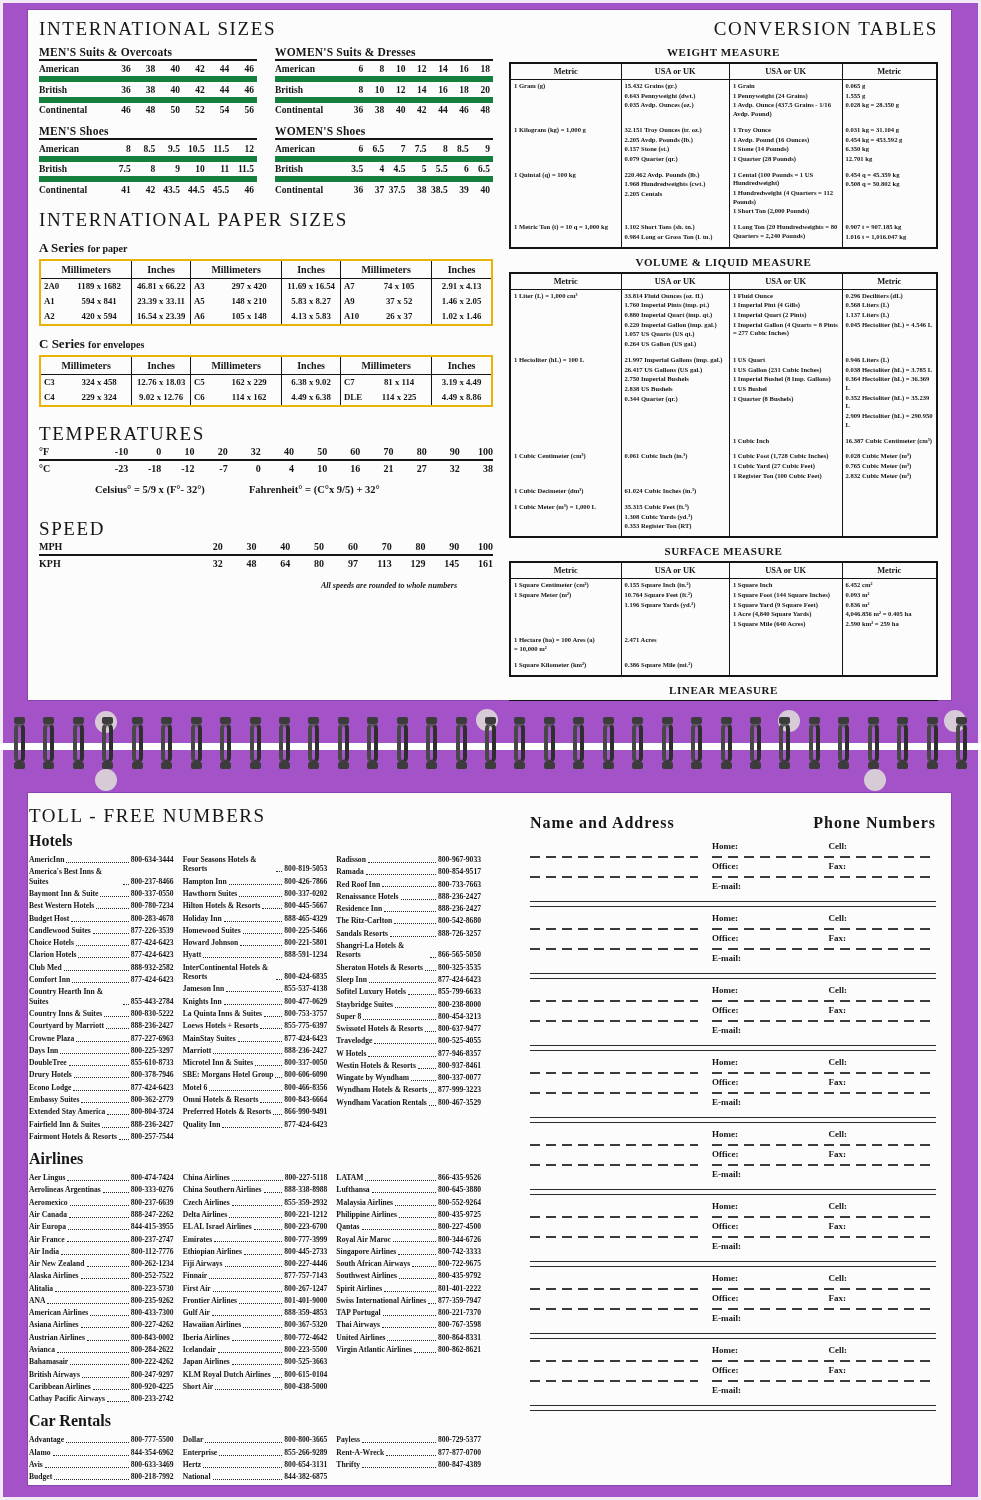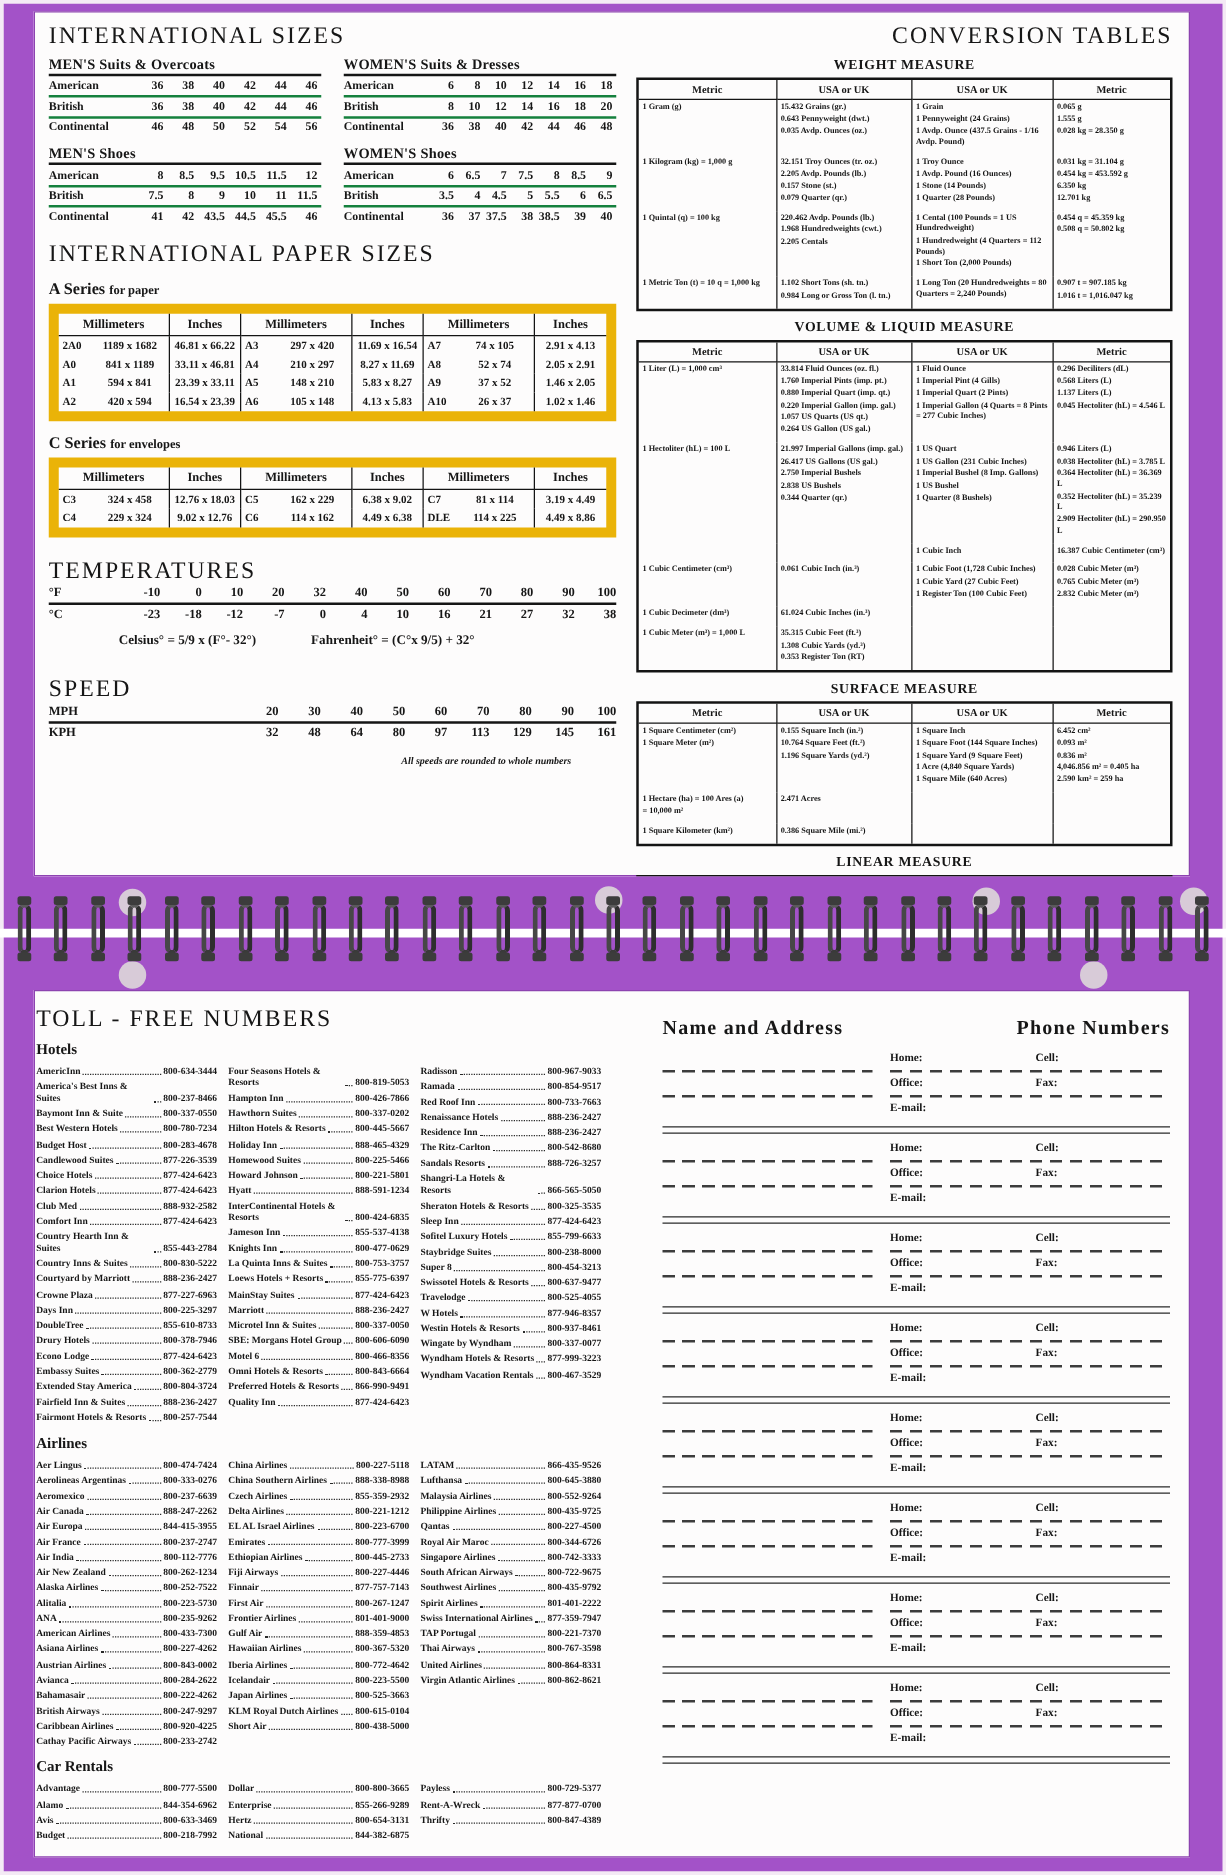--- a/index.html
+++ b/index.html
@@ -36,30 +36,30 @@
   .h2{font-size:16px;font-weight:700;letter-spacing:1px;}
 
   
   #tl-col{width:454px;flex:0 0 auto;}
   #tr-col{flex:1;padding-left:16px;}
 
   #sizes-grid{display:grid;grid-template-columns:1fr 1fr;column-gap:18px;row-gap:8px;margin-top:7px;}
   .stable{}
   .stitle{font-size:11.5px;font-weight:700;border-bottom:2.5px solid #151515;padding-bottom:1px;margin-bottom:1px;letter-spacing:.2px;}
   .srow{display:grid;font-size:9.5px;font-weight:700;padding:2.5px 0 2px;}
-  .srow-line{border-bottom:2px solid #15803d;}
+  .srow-line{border-bottom:6px solid #15803d;}
   .slabel{text-align:left;}
   .sval{text-align:right;padding-right:3px;}
 
   #paper-title{margin-top:13px;}
   .pser{margin-top:8px;}
   .psub{font-weight:700;margin-bottom:3px;}
   .psub .big{font-size:13px;}
   .psub .small{font-size:10px;}
-  .ptable{border:8px solid #eab308;}
+  .ptable{border:2px solid #eab308;}
   .prow{display:grid;grid-template-columns:1.55fr 1fr 1.55fr 1fr 1.55fr 1fr;}
   .pcell{border-right:1.5px solid #141414;padding:2.5px 3px;font-size:8.8px;font-weight:700;box-sizing:border-box;min-height:13px;}
   .prow .pcell:last-child{border-right:none;}
   .phead .pcell{text-align:center;font-size:10px;border-bottom:1.5px solid #141414;padding:3px 2px;}
   .pmm{display:flex;}
   .pmm .code{width:26px;flex:0 0 auto;}
   .pmm .dim{flex:1;text-align:center;}
   .pin{text-align:center;}
 
   #temps-sec{margin-top:17px;}
@@ -80,21 +80,21 @@
   .cvt{border:2px solid #141414;}
   .cvrow{display:grid;grid-template-columns:26% 25.5% 26.5% 22%;}
   .cvc{border-right:1.5px solid #141414;padding:2px 3px 4px;font-size:6.6px;font-weight:700;line-height:1.32;box-sizing:border-box;min-height:8px;}
   .cvrow .cvc:last-child{border-right:none;}
   .cvhead .cvc{text-align:center;font-size:8.4px;border-bottom:1.5px solid #141414;padding:2px;}
   .cvline{margin-bottom:1px;}
 
   
   #bl-col{width:452px;flex:0 0 auto;}
   #br-col{flex:1;padding-left:32px;}
-  .dirsec-title{font-size:12px;font-weight:700;margin:6px 0 5px;}
+  .dirsec-title{font-size:16px;font-weight:700;margin:6px 0 5px;}
   .dircols{display:grid;grid-template-columns:repeat(3,1fr);column-gap:9px;}
   .entry{display:flex;align-items:flex-end;font-size:7.6px;font-weight:700;margin-bottom:2.8px;line-height:1.25;}
   .entry .nm{}
   .entry .lead{flex:1;min-width:6px;border-bottom:1.6px dotted #2a2a2a;margin:0 2px 1.5px;}
   .entry .ph{white-space:nowrap;}
 
   
   #contacts-head{display:flex;justify-content:space-between;align-items:baseline;margin-top:8px;margin-bottom:6px;}
   .cblock{display:grid;grid-template-columns:168px 1fr;column-gap:14px;padding:3px 0 4px;}
   .cside{display:grid;grid-template-rows:13px 7px 13px 7px 13px;}
@@ -265,37 +265,20 @@
               </div>
               <div class="pcell pin">11.69 x 16.54</div>
               <div class="pcell pmm">
                 <span class="code">A7</span>
                 <span class="dim">74 x 105</span>
               </div>
               <div class="pcell pin">2.91 x 4.13</div>
             </div>
             <div class="prow">
               <div class="pcell pmm">
-                <span class="code">A0</span>
-                <span class="dim">841 x 1189</span>
-              </div>
-              <div class="pcell pin">33.11 x 46.81</div>
-              <div class="pcell pmm">
-                <span class="code">A4</span>
-                <span class="dim">210 x 297</span>
-              </div>
-              <div class="pcell pin">8.27 x 11.69</div>
-              <div class="pcell pmm">
-                <span class="code">A8</span>
-                <span class="dim">52 x 74</span>
-              </div>
-              <div class="pcell pin">2.05 x 2.91</div>
-            </div>
-            <div class="prow">
-              <div class="pcell pmm">
                 <span class="code">A1</span>
                 <span class="dim">594 x 841</span>
               </div>
               <div class="pcell pin">23.39 x 33.11</div>
               <div class="pcell pmm">
                 <span class="code">A5</span>
                 <span class="dim">148 x 210</span>
               </div>
               <div class="pcell pin">5.83 x 8.27</div>
               <div class="pcell pmm">

